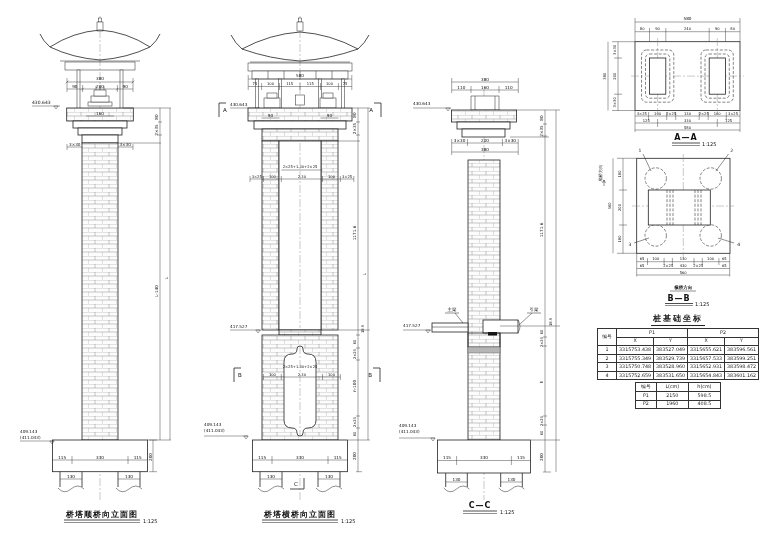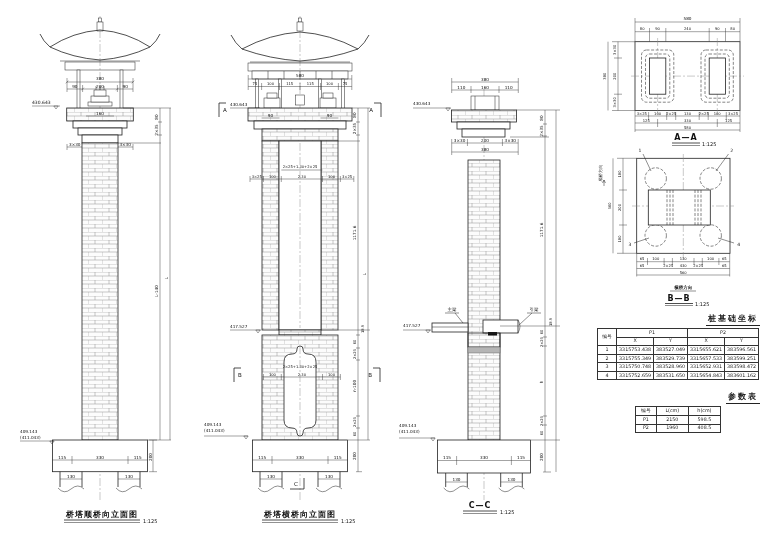--- a/index.html
+++ b/index.html
@@ -9,21 +9,21 @@
   svg text{font-family:"DejaVu Sans",sans-serif;fill:#111;}
   .ln{stroke:#222;stroke-width:0.8;fill:none}
   .lnt{stroke:#222;stroke-width:0.5;fill:none}
   .dim{stroke:#333;stroke-width:0.45;fill:none}
   .cl{stroke:#888;stroke-width:0.45;stroke-dasharray:8 2 2 2;fill:none}
   .dsh{stroke:#333;stroke-width:0.6;stroke-dasharray:3 1.6;fill:none}
   .t36{font-size:3.7px}.t4{font-size:4.2px}.t45{font-size:4.5px}.t5{font-size:5px}
   .t55{font-size:5.5px}.ttl{font-size:8px;font-weight:bold;letter-spacing:1px}
   .bk{fill:url(#bk)}.wh{fill:#fff}
   .tblwrap{position:absolute;left:596px;top:306px;width:164px;color:#222;}
-  .thead{text-align:right;margin:0 0 2px 0;}
+  .thead{text-align:center;margin:0 0 2px 0;}
   .thead span{display:inline-block;font-size:8px;font-weight:bold;letter-spacing:2px;
               border-bottom:1.2px solid #222;padding:0 2px 1px 2px;}
   table{border-collapse:collapse;margin:0 auto;}
   td,th{border:0.6px solid #333;font-size:4.8px;font-weight:normal;
         text-align:center;padding:0.8px 1px;line-height:1.25;}
   .coords{width:162px}.params{width:86px;margin-top:2px}
 </style>
 </head>
 <body>
 
@@ -495,23 +495,20 @@
     </tr>
     <tr>
       <td>4</td>
       <td>3315752.659</td>
       <td>383531.650</td>
       <td>3315654.843</td>
       <td>383601.162</td>
     </tr>
   </tbody>
       </table>
-  <div class="thead" style="margin-top:4px">
-    <span>参数表</span>
-  </div>
   <table class="params">
     <tbody>
           <tr>
       <th style="width:20px">编号</th>
       <th style="width:32px">L(cm)</th>
       <th style="width:32px">h(cm)</th>
     </tr>
     <tr>
       <td>P1</td>
       <td>2150</td>

